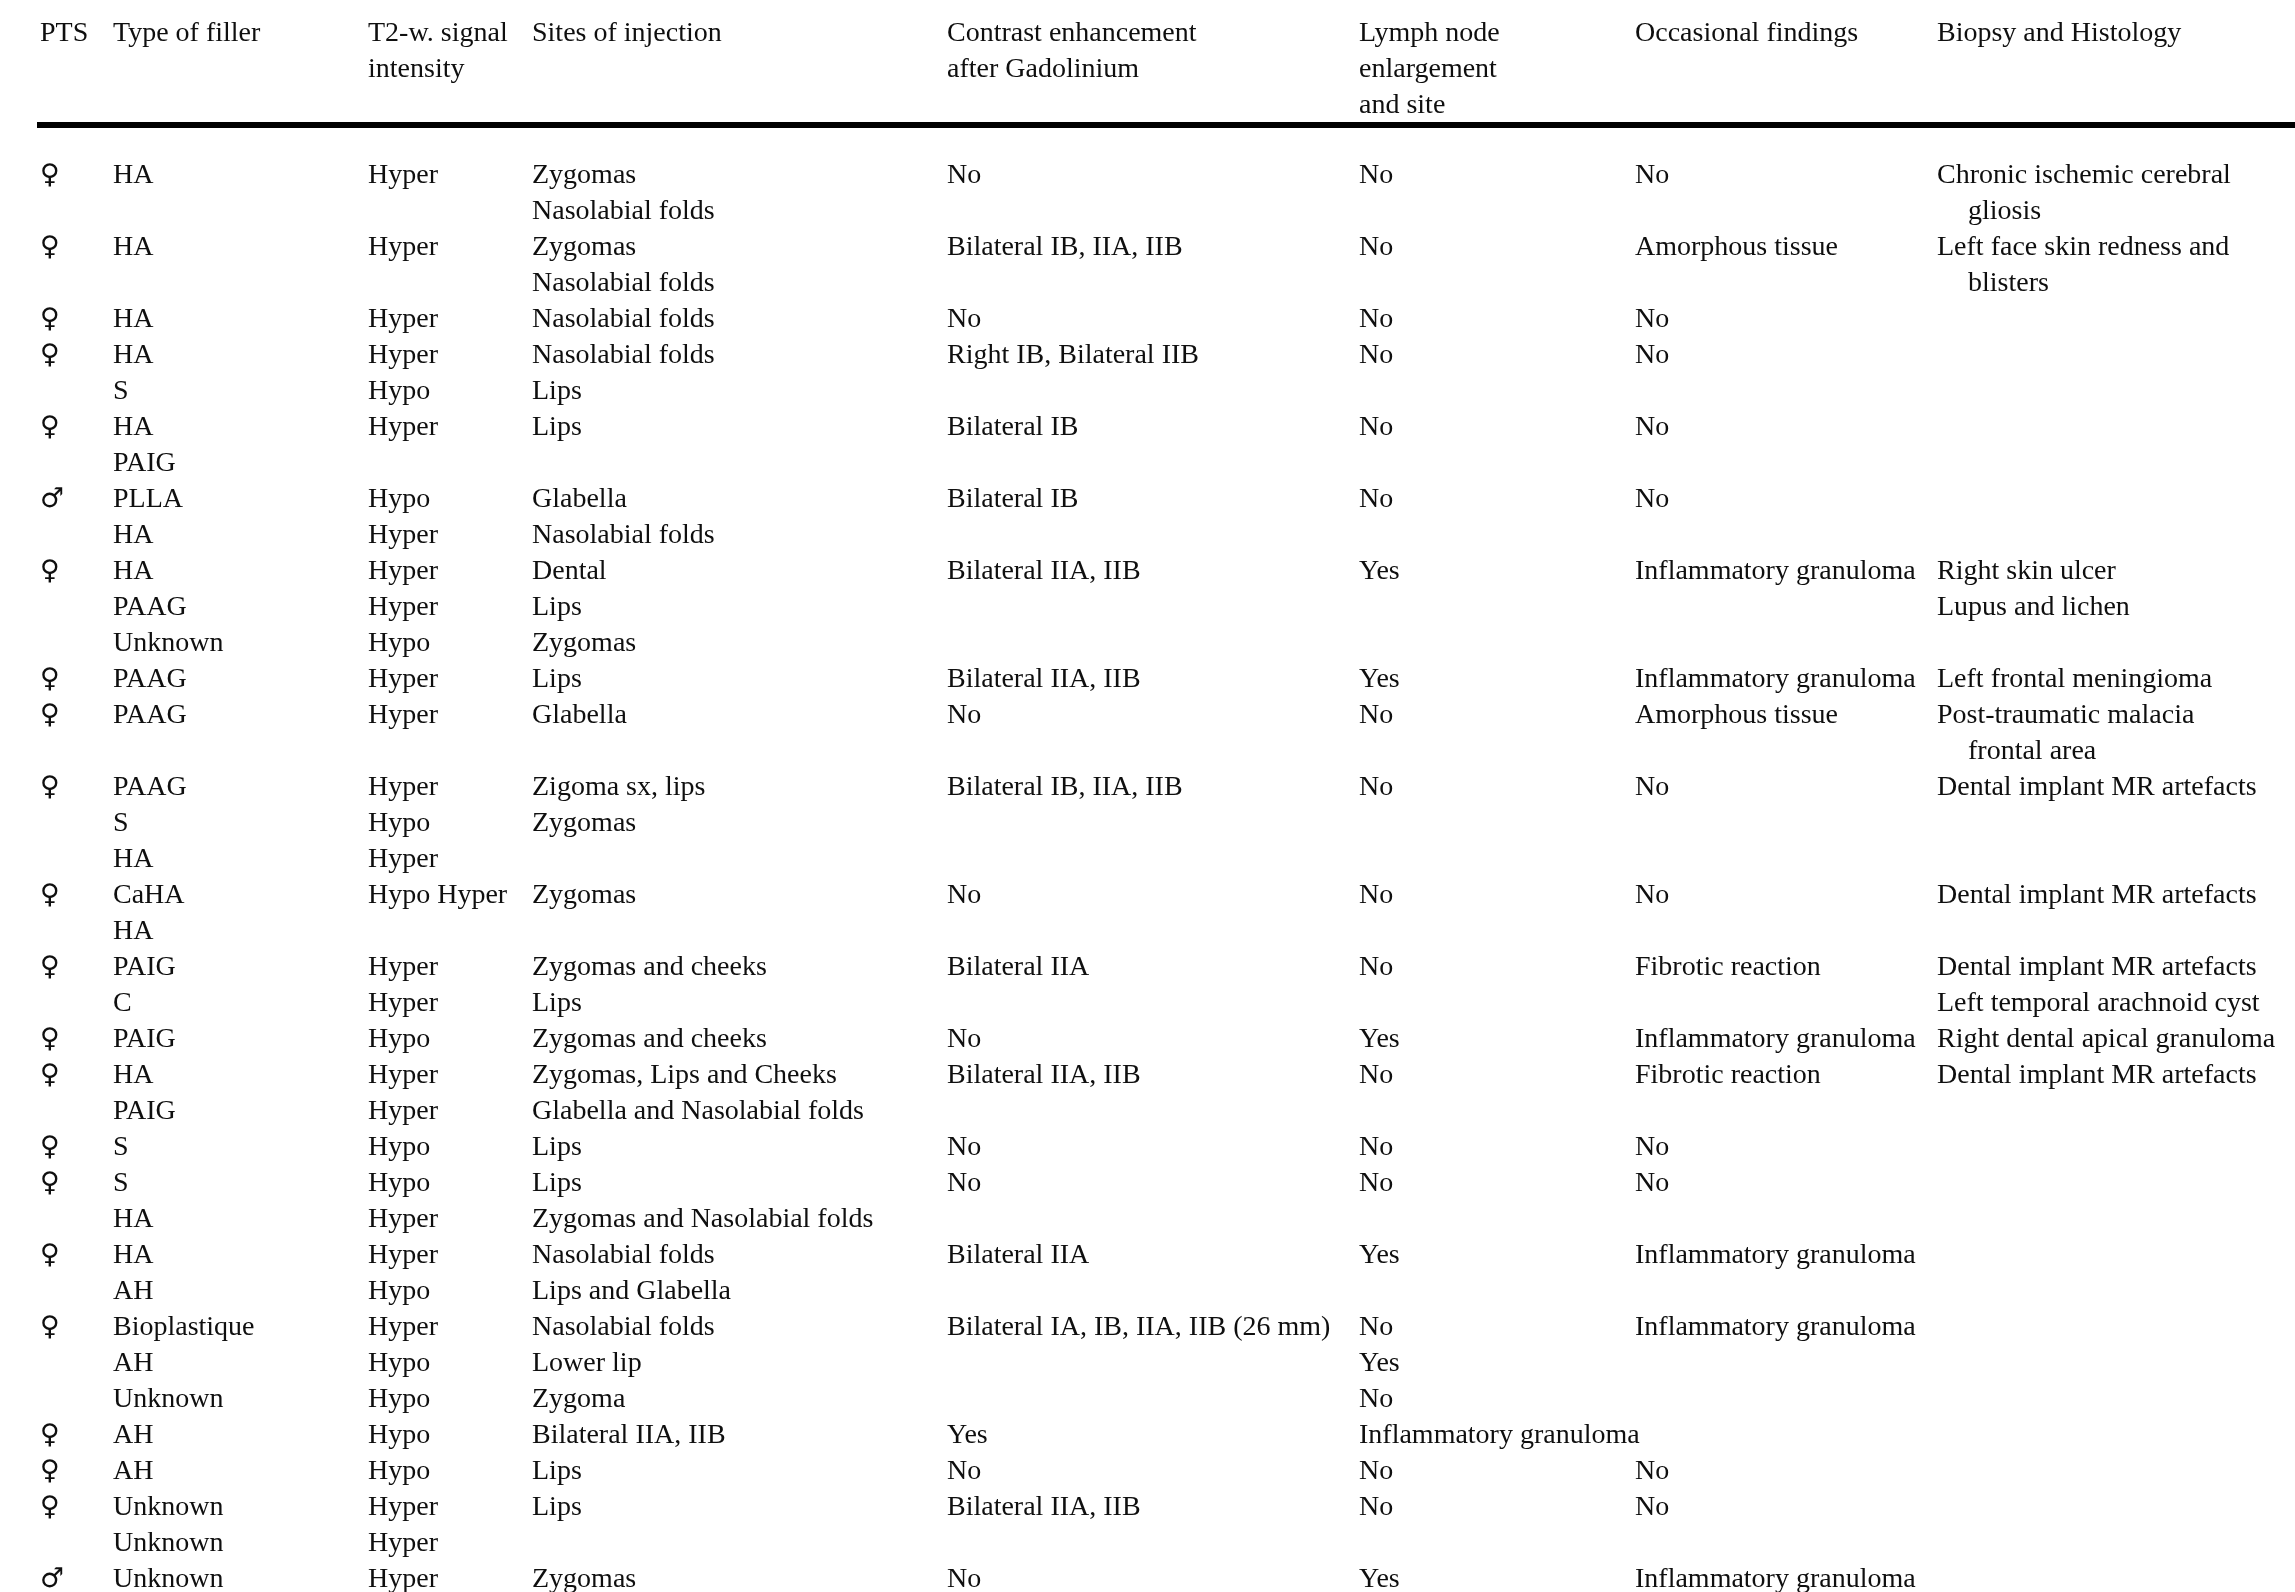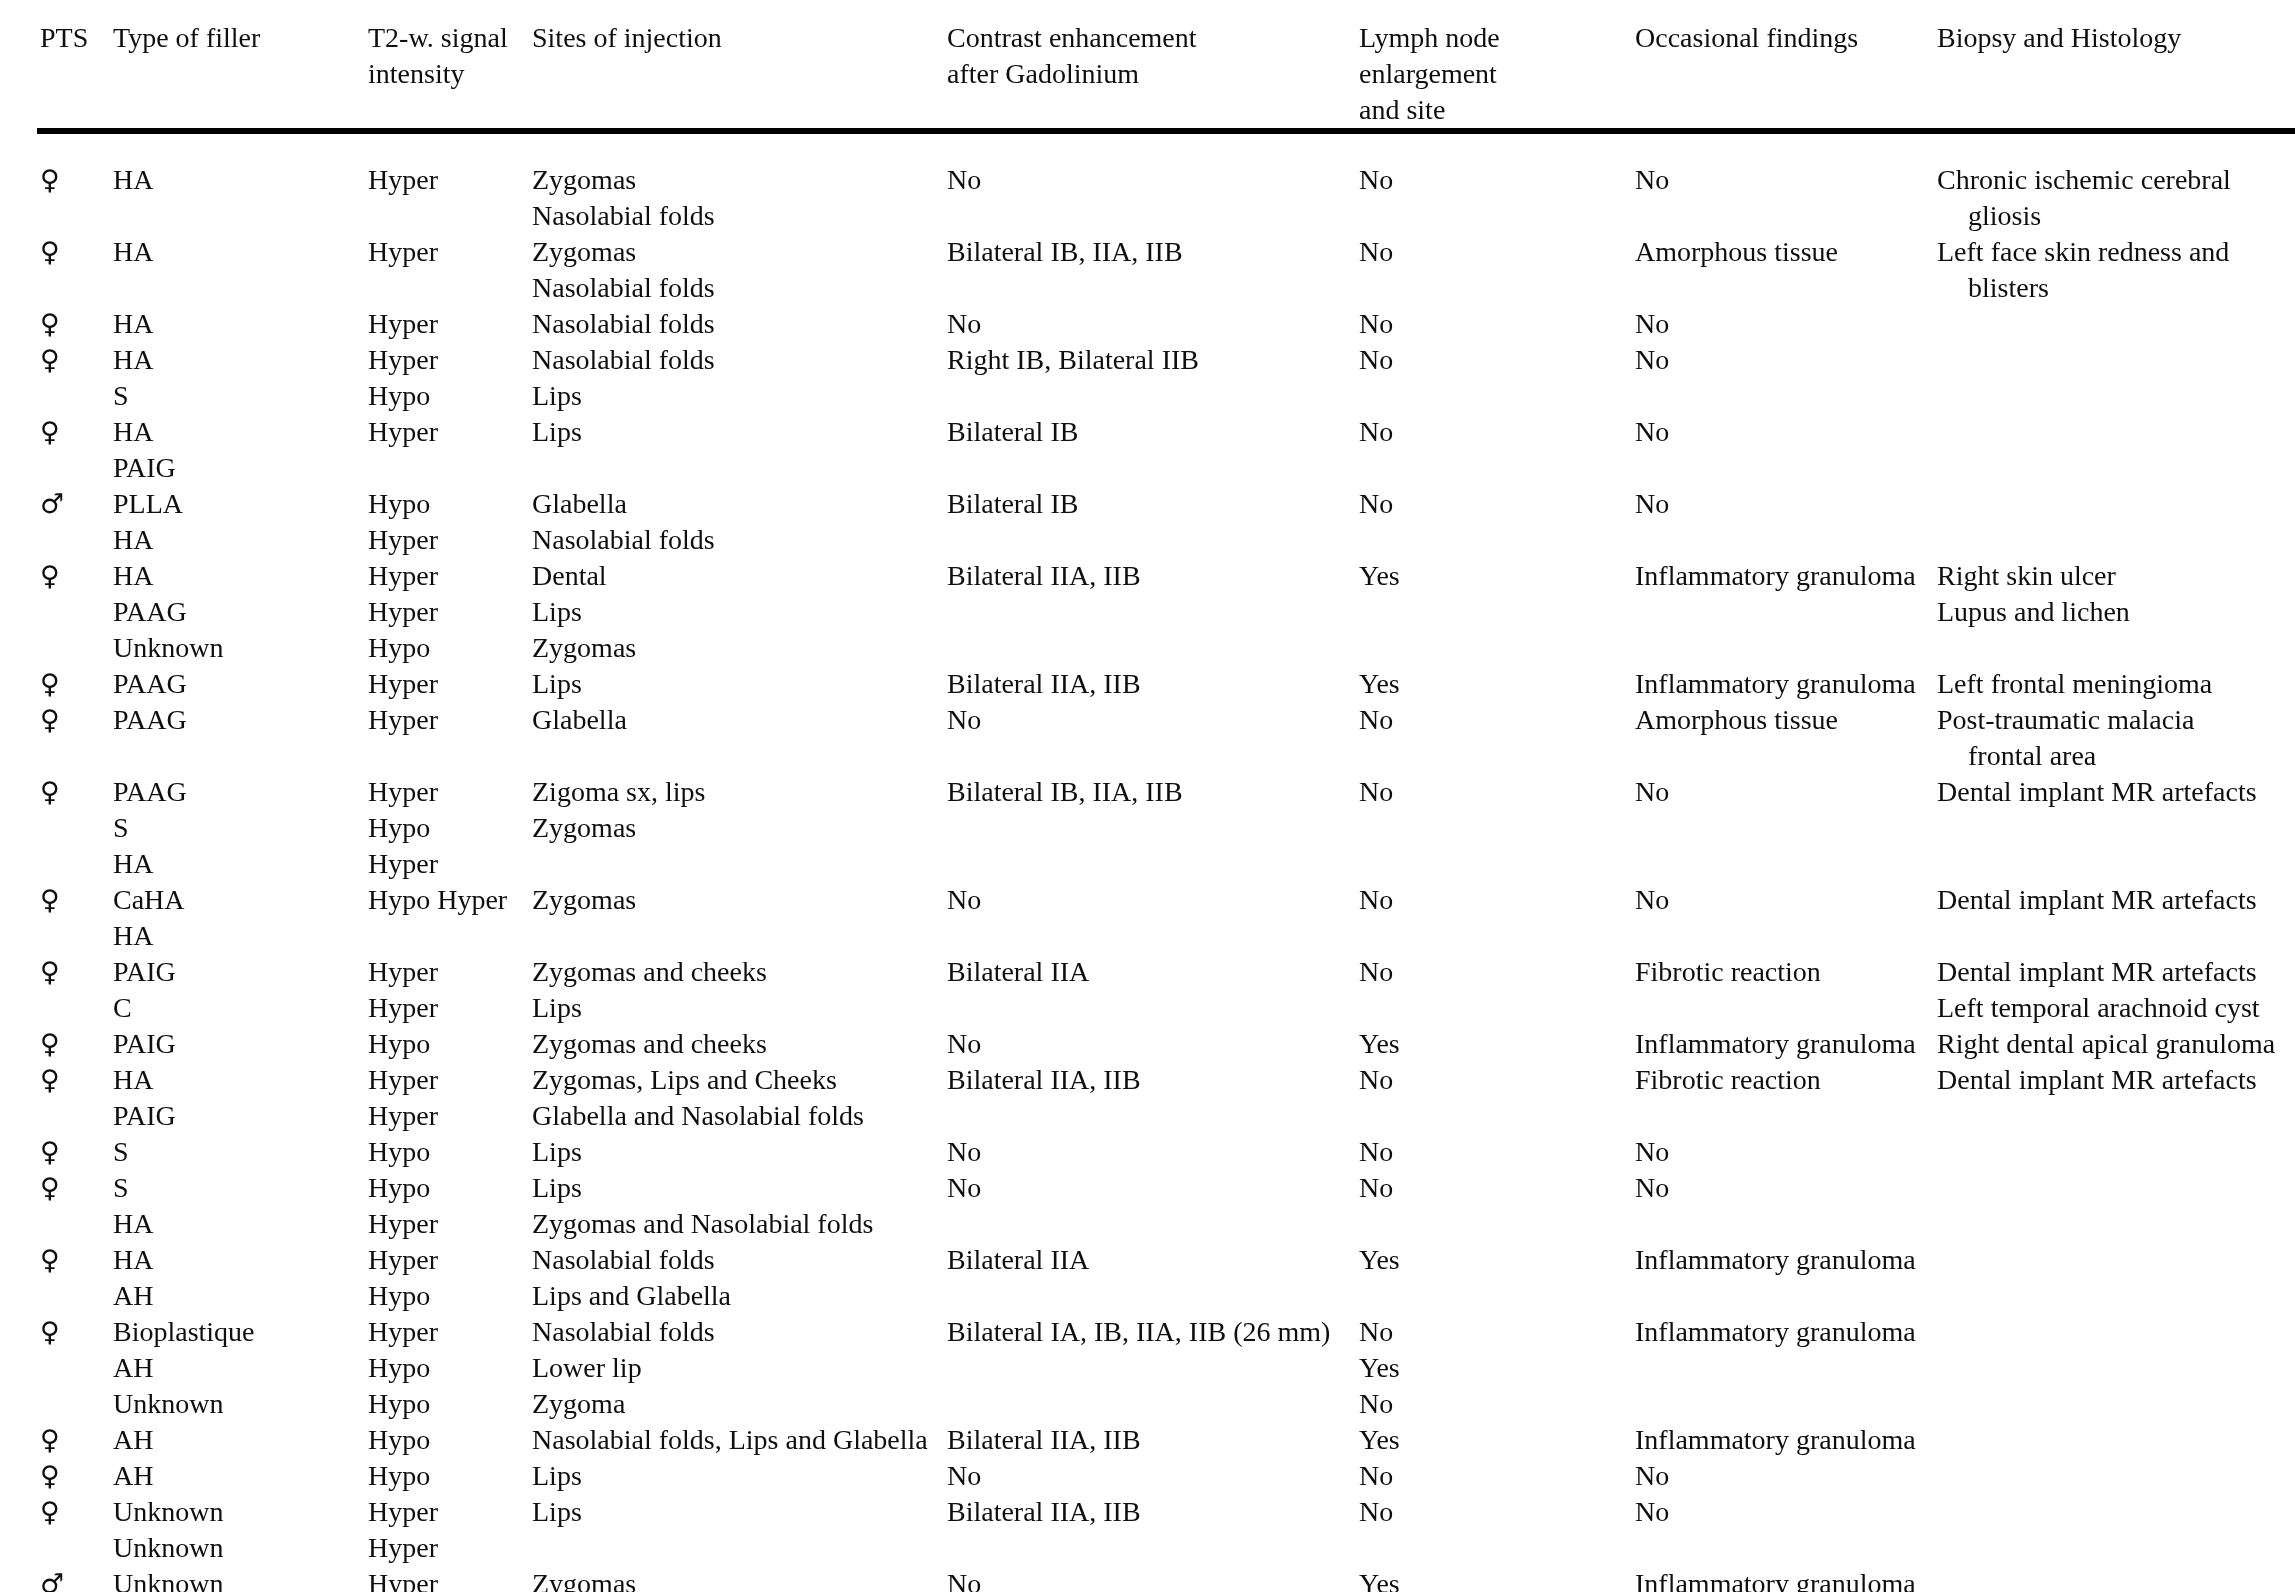--- a/index.html
+++ b/index.html
@@ -8,21 +8,21 @@
     width:2295px; height:1592px; overflow:hidden;
     color:#0f0f0f;
     font-family:"Liberation Serif","DejaVu Serif",serif;
     font-size:28px; line-height:36px;
   }
   .grid {
     display:grid;
     grid-template-columns:73px 255px 164px 415px 412px 276px 302px 359px;
     margin-left:40px;
   }
-  #header { padding-top:20px; }
+  #header { padding-top:14px; }
   #header .cell { white-space:pre-line; }
   .rule { height:5.7px; background:#000; margin-left:37px; width:2259px; }
   #rows { padding-top:28.6px; }
   .cell { overflow:visible; }
   .line { white-space:nowrap; }
   .line.b { font-weight:normal; }
   .line.i { padding-left:31px; }
   .sex { font-family:"DejaVu Sans","Liberation Serif",serif; font-size:27px; }
 </style>
 </head>
@@ -547,23 +547,20 @@
       <div class="cell">
         <div class="line sex">♀</div>
       </div>
       <div class="cell">
         <div class="line">AH</div>
       </div>
       <div class="cell">
         <div class="line">Hypo</div>
       </div>
       <div class="cell">
-        <div class="line">Nasolabial folds, Lips and Glabella</div>
-      </div>
-      <div class="cell">
         <div class="line">Bilateral IIA, IIB</div>
       </div>
       <div class="cell">
         <div class="line">Yes</div>
       </div>
       <div class="cell">
         <div class="line">Inflammatory granuloma</div>
       </div>
       <div class="cell"></div>
     </div>

